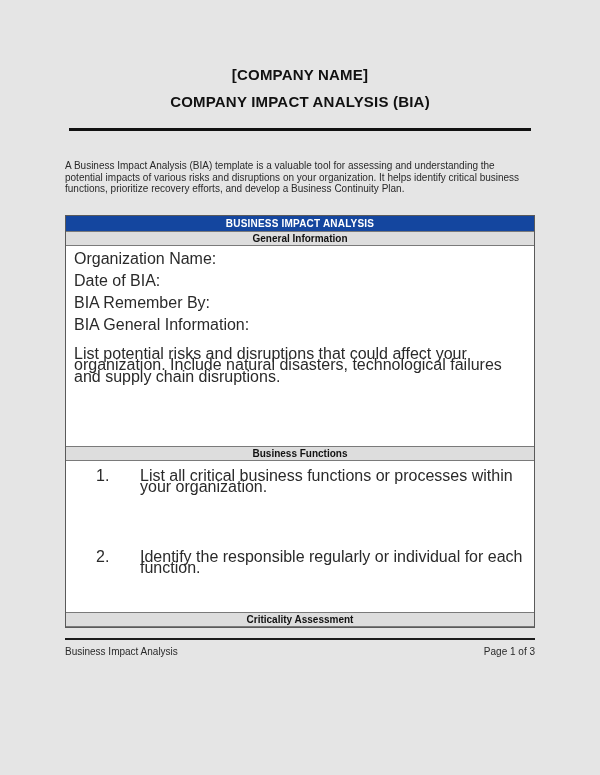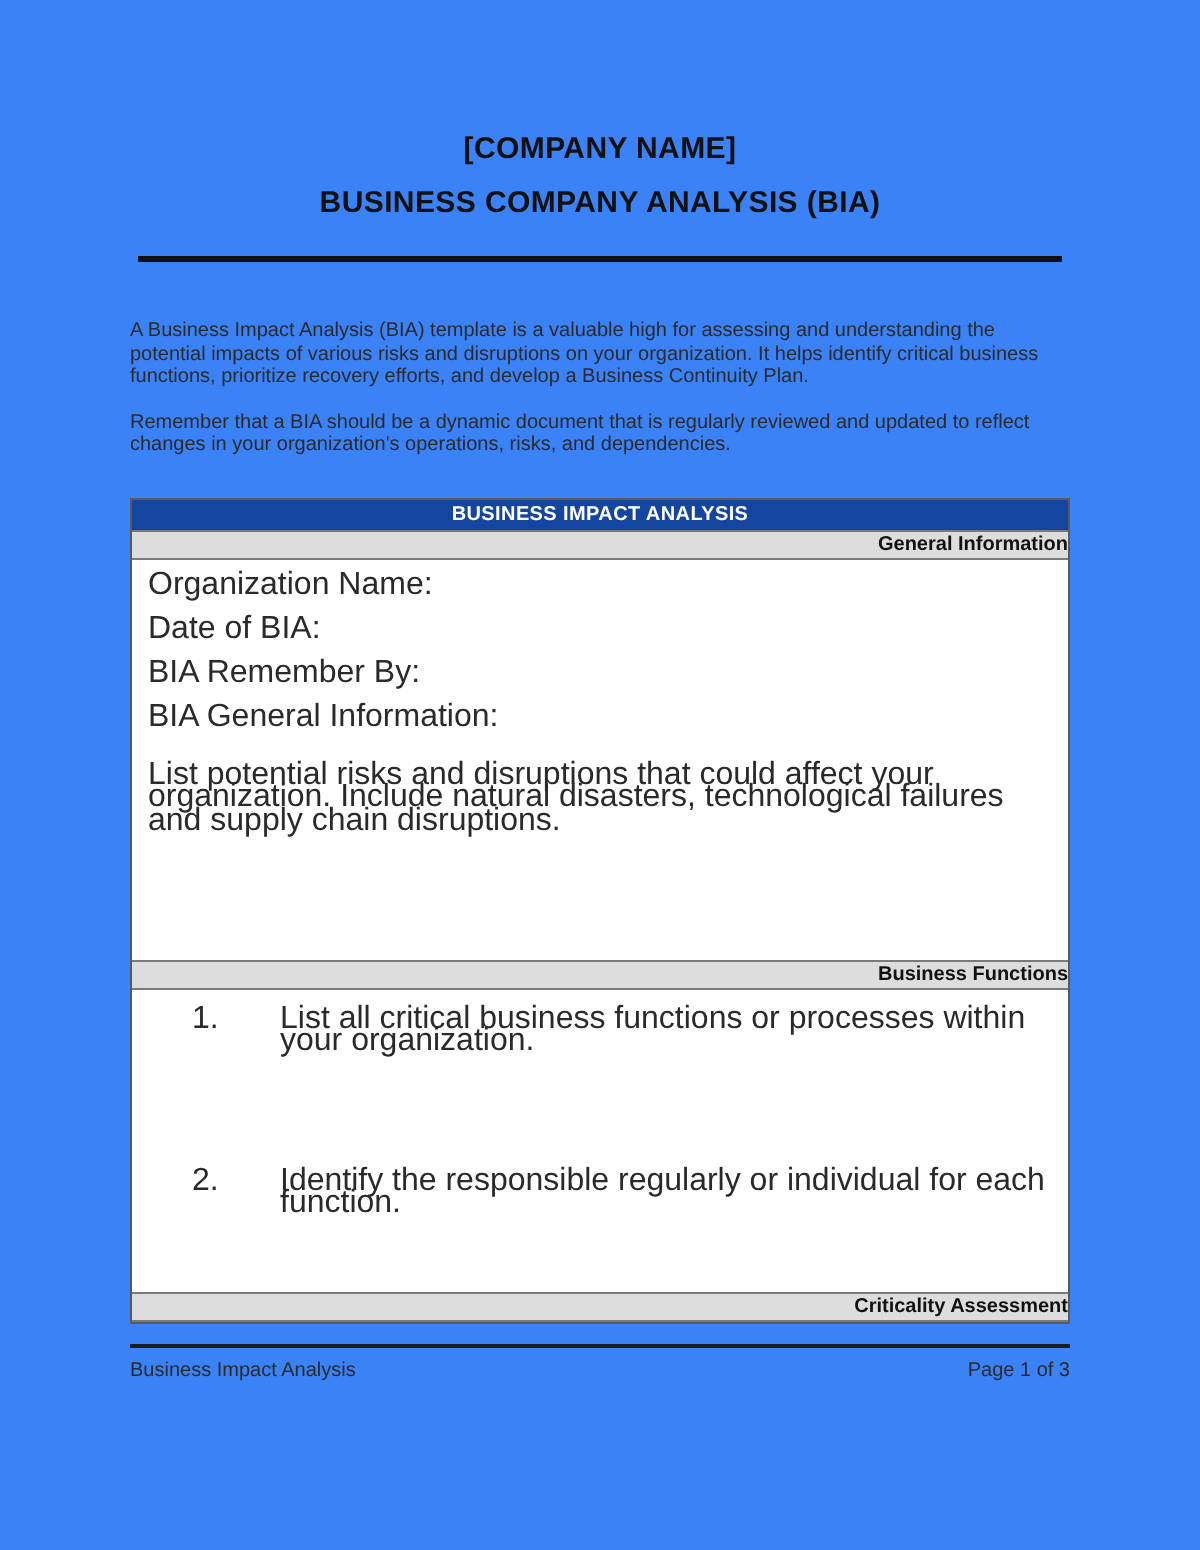--- a/index.html
+++ b/index.html
@@ -6,21 +6,21 @@
   html, body { background: #ffffff; }
   body {
     width: 600px; height: 775px;
     font-family: "Liberation Sans", "DejaVu Sans", sans-serif;
     color: #222222;
     overflow: hidden;
   }
   .page {
     width: 600px; height: 775px;
     padding: 66px 65px 0 65px;
-    background: #3b82f6;
+    background: #e5e5e5;
     position: relative;
   }
   .doc-title, .doc-subtitle {
     text-align: center;
     font-size: 15px;
     font-weight: bold;
     color: #111111;
     line-height: 17px;
     letter-spacing: 0.2px;
   }
@@ -56,21 +56,21 @@
   }
   .bar-gray {
     height: 15px;
     line-height: 13px;
     background: #DDDDDD;
     border-top: 1px solid #7a7a7a;
     border-bottom: 1px solid #7a7a7a;
     color: #111111;
     font-size: 10px;
     font-weight: bold;
-    text-align: right;
+    text-align: center;
   }
   .sec { font-size: 16px; line-height: 11.5px; color: #2a2a2a; }
   .sec-general { height: 92px; padding: 7px 8px 0 8px; }
   .sec-general .field { line-height: 11px; margin-bottom: 11px; }
   .sec-risk { height: 108px; padding: 10px 8px 0 8px; }
   .sec-functions { height: 142px; padding: 0 8px; }
   .sec-criticality { height: 54px; padding: 8px 8px 0 8px; }
 
   .num-item { display: flex; }
   .num-item.item-1 { margin-top: 9px; }
@@ -91,26 +91,25 @@
     font-size: 10px;
     color: #2a2a2a;
   }
 </style>
 </head>
 <body>
 
 <div class="page">
 
   <div class="doc-title">[COMPANY NAME]</div>
-  <div class="doc-subtitle">BUSINESS COMPANY ANALYSIS (BIA)</div>
+  <div class="doc-subtitle">COMPANY IMPACT ANALYSIS (BIA)</div>
   <div class="title-rule"></div>
 
   <div class="intro">
-    <p class="p1">A Business Impact Analysis (BIA) template is a valuable high for assessing and understanding the potential impacts of various risks and disruptions on your organization. It helps identify critical business functions, prioritize recovery efforts, and develop a Business Continuity Plan.</p>
-    <p class="p2">Remember that a BIA should be a dynamic document that is regularly reviewed and updated to reflect changes in your organization's operations, risks, and dependencies.</p>
+    <p class="p1">A Business Impact Analysis (BIA) template is a valuable tool for assessing and understanding the potential impacts of various risks and disruptions on your organization. It helps identify critical business functions, prioritize recovery efforts, and develop a Business Continuity Plan.</p>
   </div>
 
   <div class="bia-table">
 
     <div class="bar-blue">BUSINESS IMPACT ANALYSIS</div>
 
     <div class="bar-gray">General Information</div>
     <div class="sec sec-general">
       <div class="field">Organization Name:</div>
       <div class="field">Date of BIA:</div>

